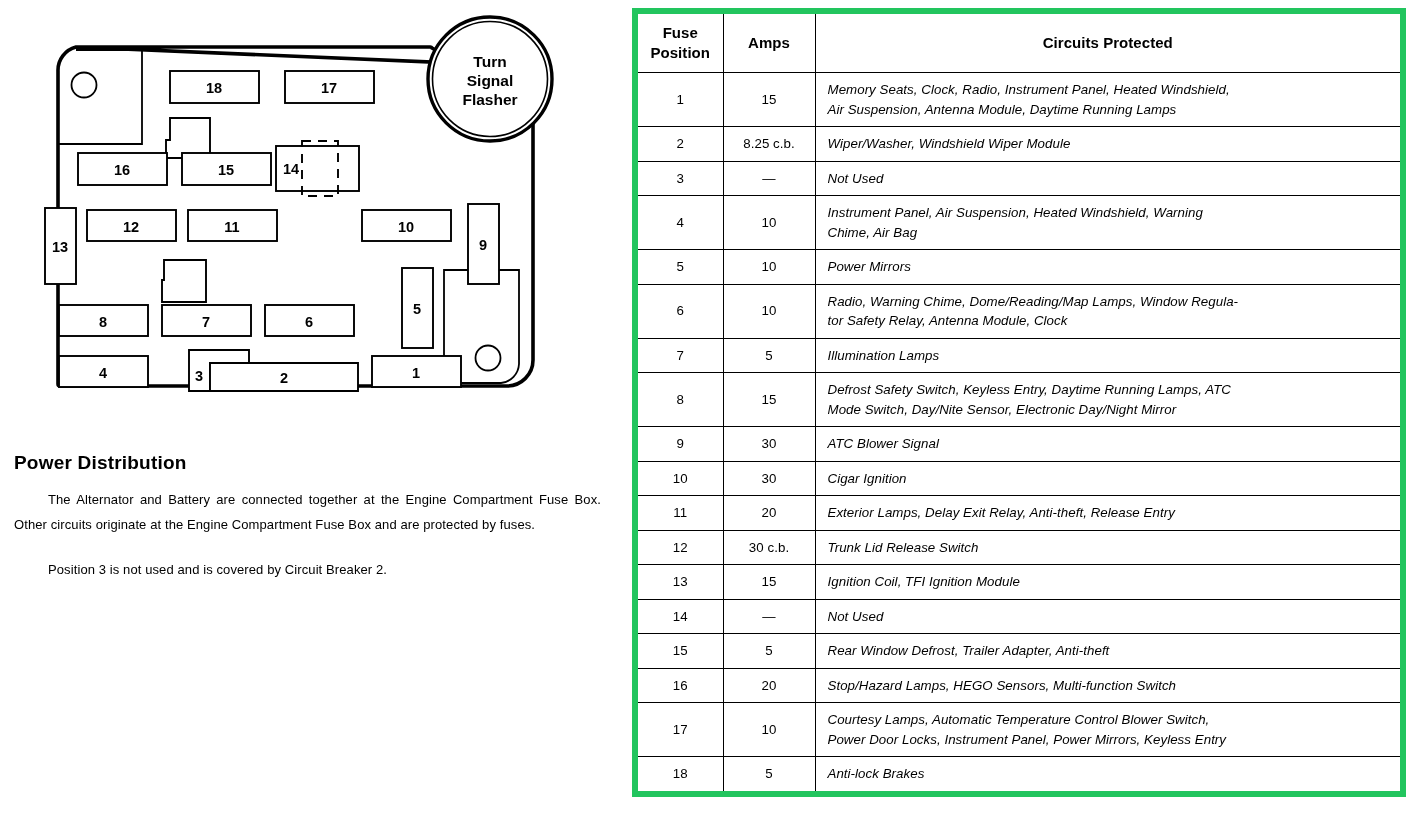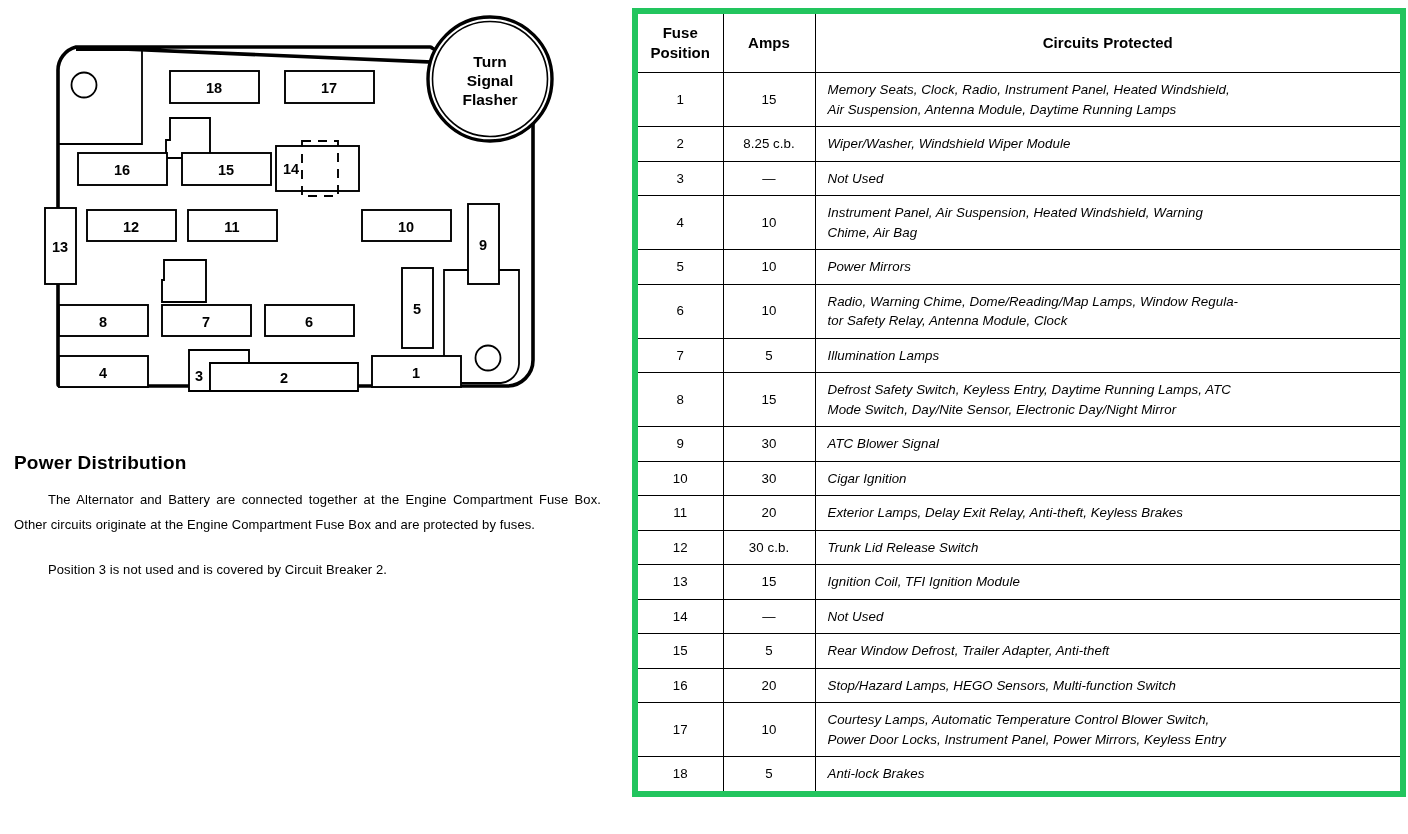--- a/index.html
+++ b/index.html
@@ -317,21 +317,21 @@
             <td class="td-pos">10</td>
             <td class="td-amps">30</td>
             <td class="td-circ">
               <span class="l">Cigar Ignition</span>
             </td>
           </tr>
           <tr class="r-short">
             <td class="td-pos">11</td>
             <td class="td-amps">20</td>
             <td class="td-circ">
-              <span class="l">Exterior Lamps, Delay Exit Relay, Anti-theft, Keyless Brakes</span>
+              <span class="l">Exterior Lamps, Delay Exit Relay, Anti-theft, Release Entry</span>
             </td>
           </tr>
           <tr class="r-short">
             <td class="td-pos">12</td>
             <td class="td-amps">30 c.b.</td>
             <td class="td-circ">
               <span class="l">Trunk Lid Release Switch</span>
             </td>
           </tr>
           <tr class="r-short">

